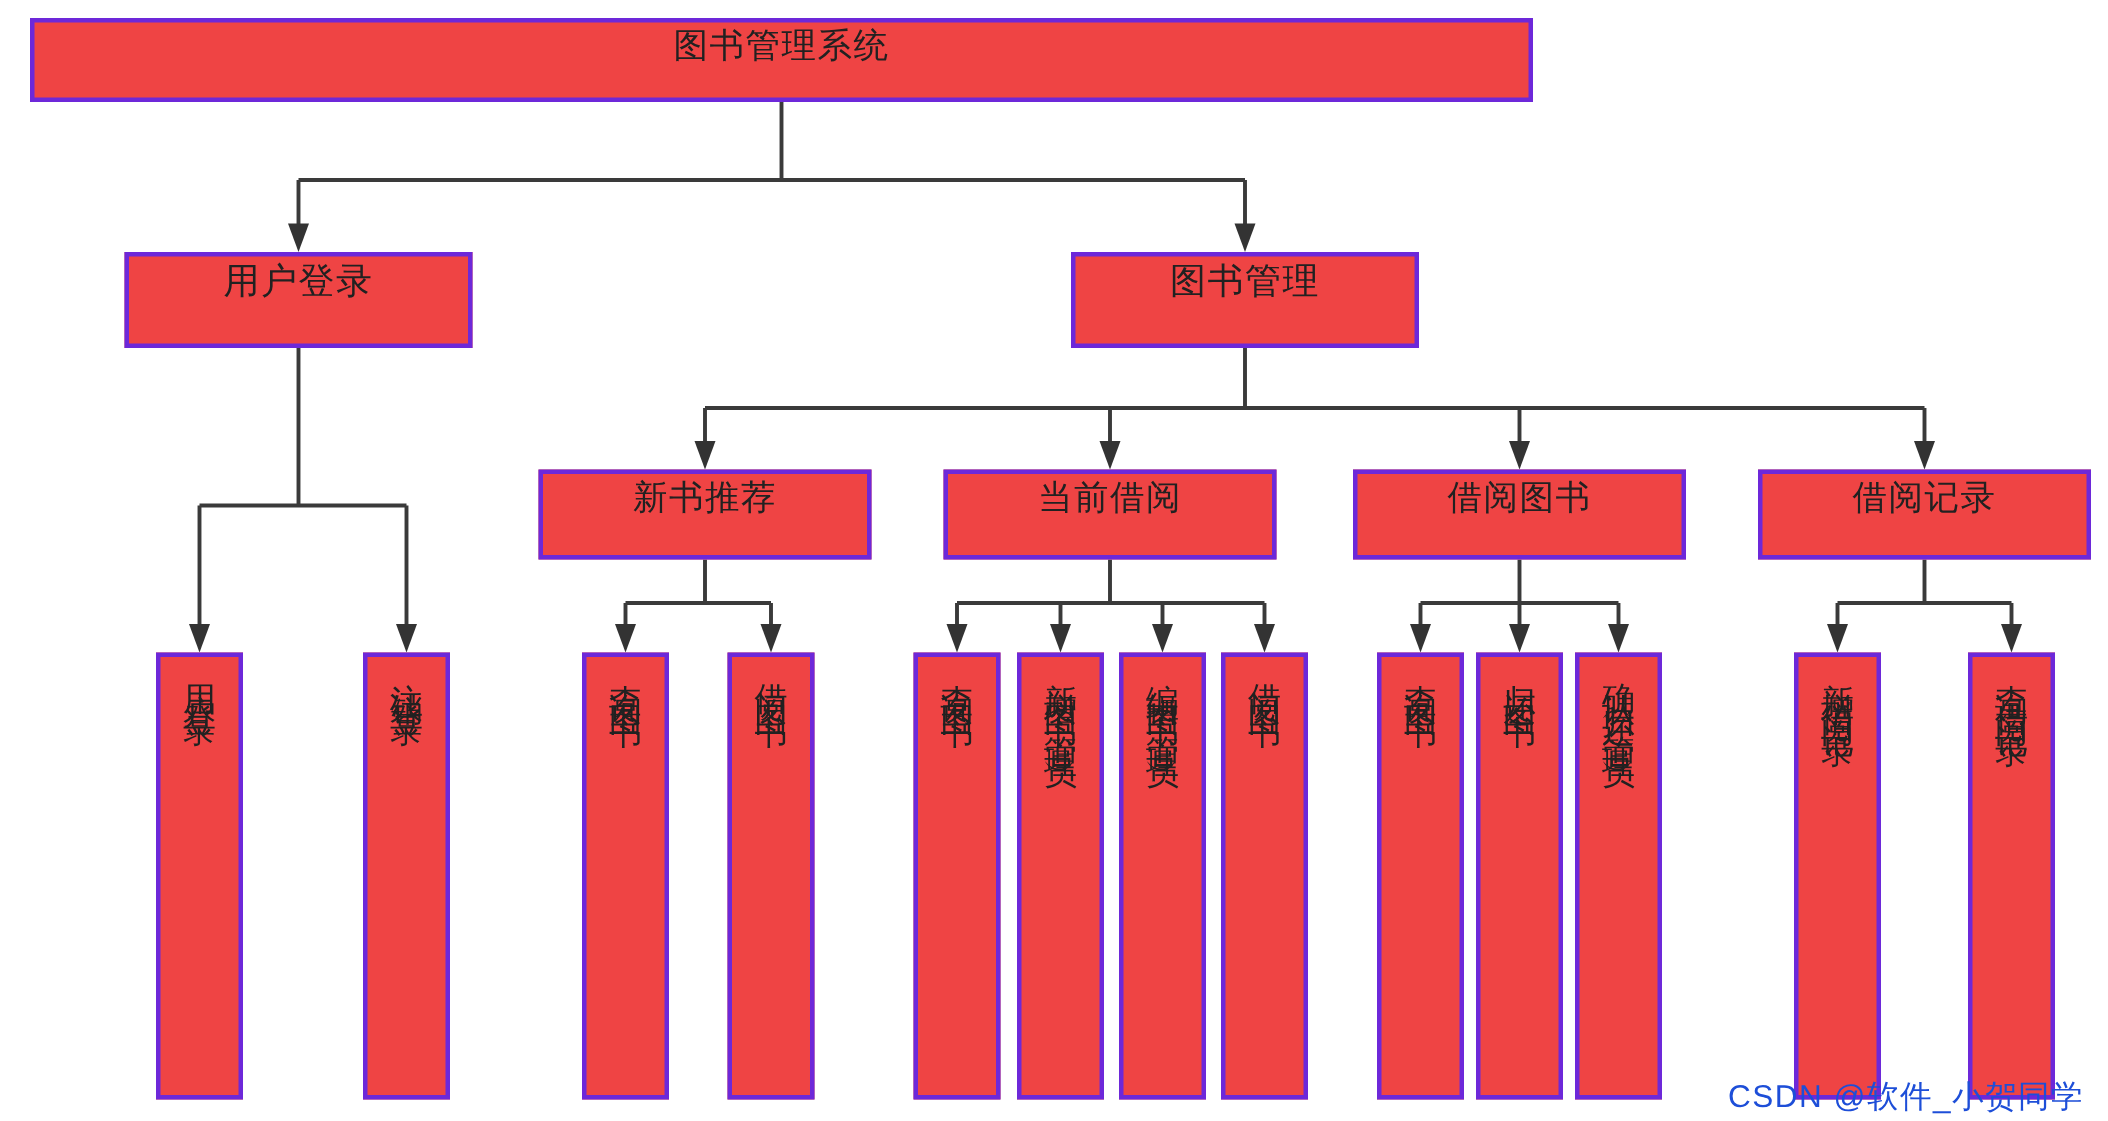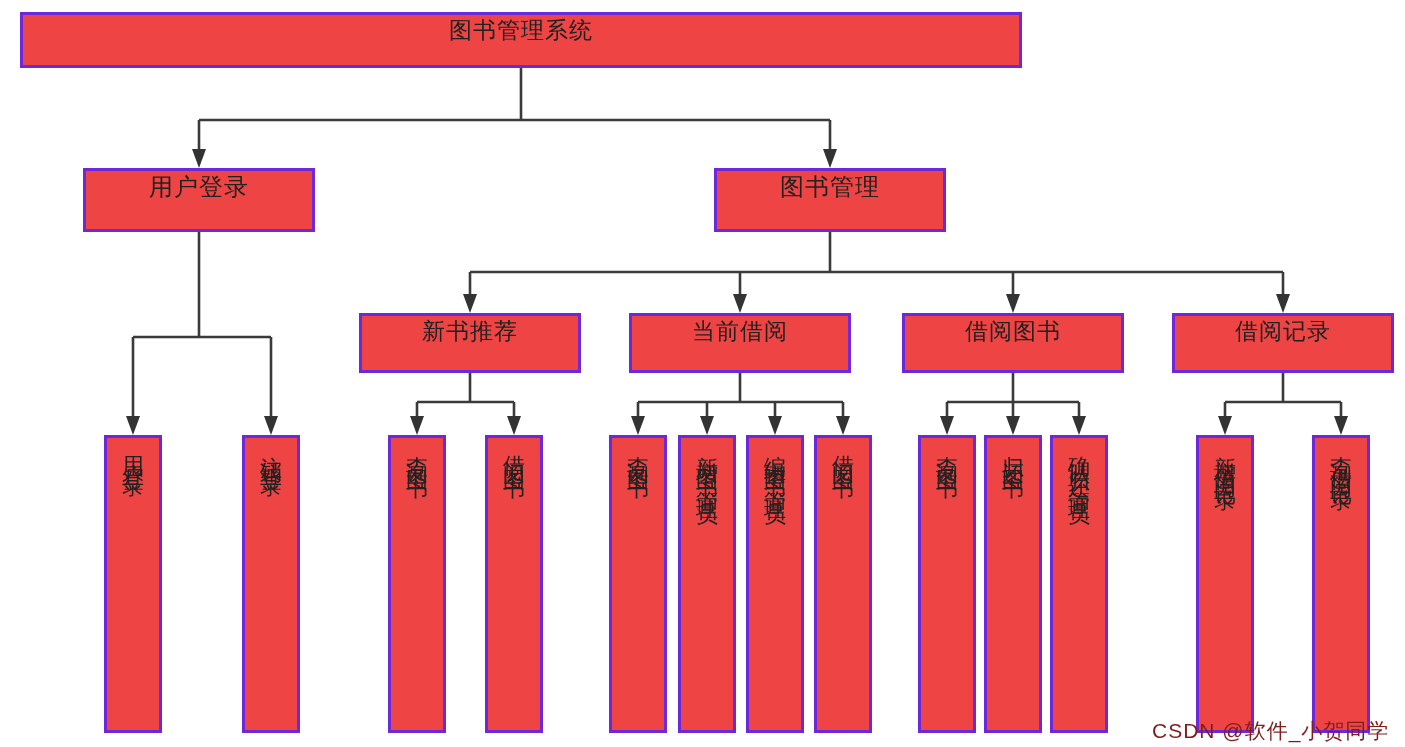--- a/index.html
+++ b/index.html
@@ -17,21 +17,21 @@
   .root-node{left:20px;top:12px;width:1002px;height:56px;font-size:23px;letter-spacing:1px;}
   .l2-node{top:168px;width:232px;height:64px;font-size:24px;letter-spacing:1px;}
   .l3-node{top:313px;width:222px;height:60px;font-size:23px;letter-spacing:1px;}
   .leaf{top:435px;width:58px;height:298px;}
   .vtext{
     writing-mode:vertical-rl;text-orientation:mixed;
     font-size:22px;letter-spacing:7px;line-height:1;color:#212121;white-space:nowrap;
   }
   .watermark{
     position:absolute;left:1152px;top:717px;z-index:5;
-    font-size:21px;color:#7f1d1d;letter-spacing:1px;white-space:nowrap;
+    font-size:21px;color:#1d4ed8;letter-spacing:1px;white-space:nowrap;
   }
 </style>
 </head>
 <body>
 
 <div class="canvas">
 
   <svg class="edges" width="1405" height="747" viewBox="0 0 1405 747" aria-hidden="true">
 
     <path d="M521,68 V120 M199,120 H830 M199,120 V152 M830,120 V152"></path>

